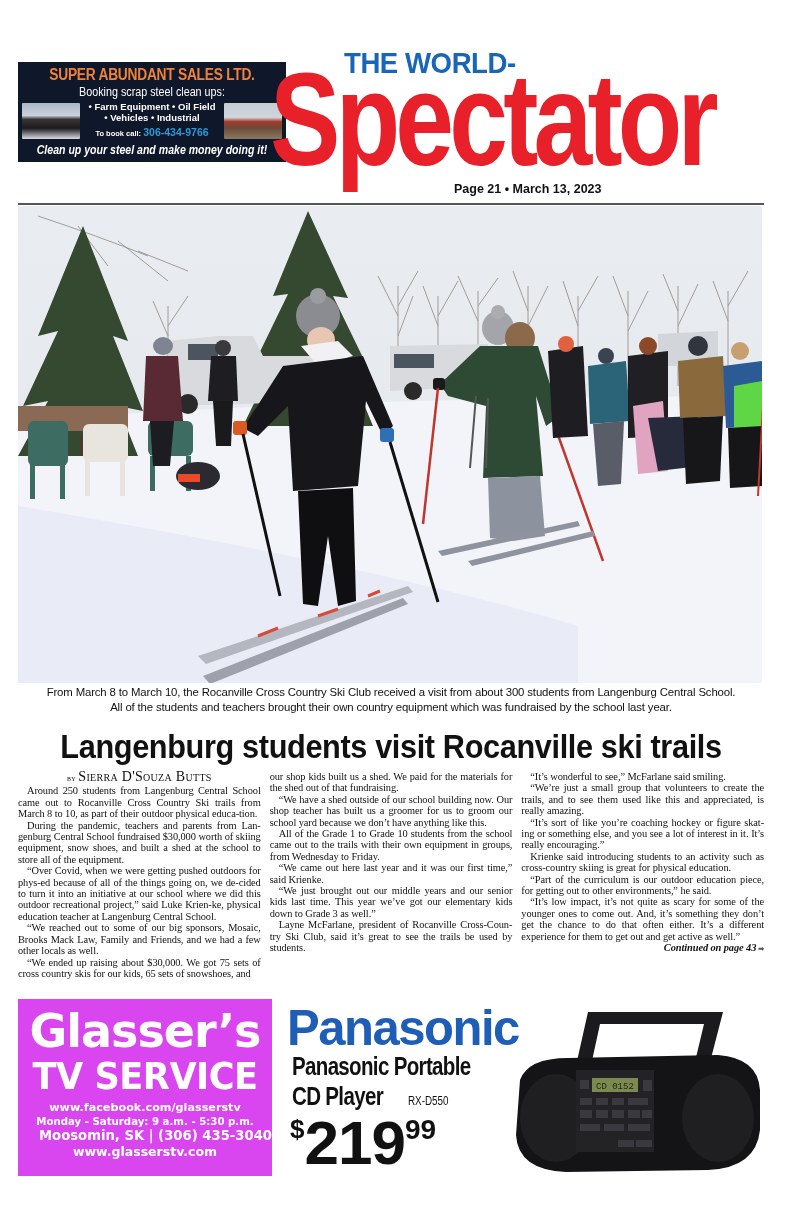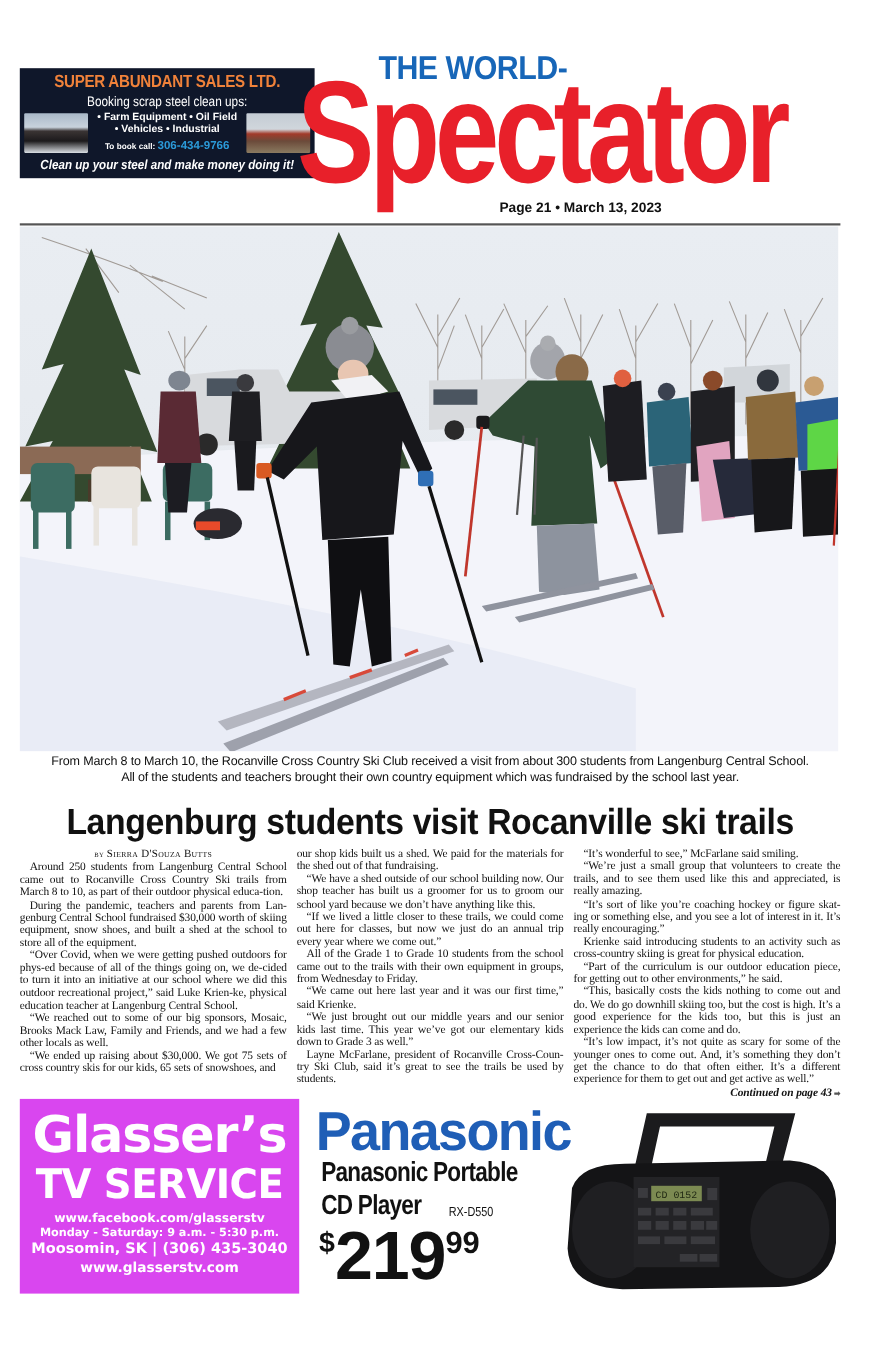--- a/index.html
+++ b/index.html
@@ -39,31 +39,31 @@
 
     
     .headline { position: absolute; left: 18px; top: 728px; width: 746px; text-align: center; font-family: "Liberation Sans", sans-serif; font-weight: bold; font-size: 33px; letter-spacing: -0.4px; white-space: nowrap; transform: scaleX(0.93); }
 
     
     .article { position: absolute; left: 18px; top: 771px; width: 746px; display: flex; gap: 9px; }
     .col { width: 243px; font-size: 10.4px; line-height: 11.4px; text-align: justify; hyphens: manual; letter-spacing: -0.1px; }
     .col p { text-indent: 9px; font-family: Liberation Serif, serif; }
     .col p.cont { text-indent: 0; }
     .byline { text-align: center; font-size: 8.5px; font-variant: small-caps; letter-spacing: 0.3px; margin-bottom: 1px; }
-    .byline b { font-size: 10px; font-weight: normal; }
+    .byline b { font-size: 14px; font-weight: normal; }
     .continued { text-align: right; font-style: italic; font-weight: bold; font-size: 10.4px; }
     .continued .arrow { font-size: 7px; font-style: normal; margin-left: 2px; color: #555; }
 
     
     .ad-glasser { position: absolute; left: 18px; top: 999px; width: 254px; height: 177px; background: #d946ef; color: #fff; font-family: "DejaVu Sans", sans-serif; text-align: center; }
     .ad-glasser .g1 { font-size: 46px; font-weight: bold; line-height: 52px; margin-top: 6px; letter-spacing: -1px; }
     .ad-glasser .g2 { font-size: 37px; font-weight: bold; line-height: 40px; letter-spacing: -0.5px; transform: scaleX(0.95); }
     .ad-glasser .g3 { font-size: 11.2px; font-weight: bold; line-height: 14px; margin-top: 4px; }
     .ad-glasser .g4 { font-size: 10.2px; font-weight: bold; line-height: 13px; text-align: center; }
-    .ad-glasser .g5 { font-size: 13.2px; font-weight: bold; line-height: 16px; white-space: nowrap; }
+    .ad-glasser .g5 { font-size: 13.2px; font-weight: bold; line-height: 16px; white-space: nowrap; text-align: right; }
     .ad-glasser .g6 { font-size: 12.5px; font-weight: bold; line-height: 16px; }
 
     .ad-pana { position: absolute; left: 284px; top: 1000px; width: 480px; height: 180px; }
     .ad-pana .brand { position: absolute; left: 3px; top: 0px; color: #1f5eb6; font-family: "Liberation Sans", sans-serif; font-weight: bold; font-size: 50px; letter-spacing: -1.5px; line-height: 56px; transform: scaleX(0.98); transform-origin: left; white-space: nowrap; }
     .ad-pana .prod1 { position: absolute; left: 8px; top: 52px; font-family: "Liberation Sans", sans-serif; font-weight: bold; font-size: 25px; letter-spacing: -0.8px; transform: scaleX(0.82); transform-origin: left; white-space: nowrap; }
     .ad-pana .prod2 { position: absolute; left: 8px; top: 82px; font-family: "Liberation Sans", sans-serif; font-weight: bold; font-size: 25px; letter-spacing: -0.8px; transform: scaleX(0.82); transform-origin: left; white-space: nowrap; }
     .ad-pana .model { position: absolute; left: 124px; top: 94px; font-family: "Liberation Sans", sans-serif; font-size: 12px; transform: scaleX(0.82); transform-origin: left; }
     .ad-pana .price { position: absolute; left: 6px; top: 110px; font-family: "Liberation Sans", sans-serif; font-weight: bold; white-space: nowrap; }
     .ad-pana .price .cur { font-size: 26px; vertical-align: top; position: relative; top: 4px; }
     .ad-pana .price .dollars { font-size: 62px; line-height: 66px; letter-spacing: -1px; }
@@ -223,33 +223,31 @@
     </div>
     <p>Around 250 students from Langenburg Central School came out to Rocanville Cross Country Ski trails from March 8 to 10, as part of their outdoor physical educa-tion.</p>
     <p>During the pandemic, teachers and parents from Lan-genburg Central School fundraised $30,000 worth of skiing equipment, snow shoes, and built a shed at the school to store all of the equipment.</p>
     <p>“Over Covid, when we were getting pushed outdoors for phys-ed because of all of the things going on, we de-cided to turn it into an initiative at our school where we did this outdoor recreational project,” said Luke Krien-ke, physical education teacher at Langenburg Central School.</p>
     <p>“We reached out to some of our big sponsors, Mosaic, Brooks Mack Law, Family and Friends, and we had a few other locals as well.</p>
     <p>“We ended up raising about $30,000. We got 75 sets of cross country skis for our kids, 65 sets of snowshoes, and</p>
   </div>
   <div class="col">
     <p class="cont">our shop kids built us a shed. We paid for the materials for the shed out of that fundraising.</p>
     <p>“We have a shed outside of our school building now. Our shop teacher has built us a groomer for us to groom our school yard because we don’t have anything like this.</p>
-    <p>“If we lived a little closer to these trails, we could come out here for classes, but now we just do an annual trip every year where we come out.”</p>
     <p>All of the Grade 1 to Grade 10 students from the school came out to the trails with their own equipment in groups, from Wednesday to Friday.</p>
     <p>“We came out here last year and it was our first time,” said Krienke.</p>
     <p>“We just brought out our middle years and our senior kids last time. This year we’ve got our elementary kids down to Grade 3 as well.”</p>
     <p>Layne McFarlane, president of Rocanville Cross-Coun-try Ski Club, said it’s great to see the trails be used by students.</p>
   </div>
   <div class="col">
     <p>“It’s wonderful to see,” McFarlane said smiling.</p>
     <p>“We’re just a small group that volunteers to create the trails, and to see them used like this and appreciated, is really amazing.</p>
     <p>“It’s sort of like you’re coaching hockey or figure skat-ing or something else, and you see a lot of interest in it. It’s really encouraging.”</p>
     <p>Krienke said introducing students to an activity such as cross-country skiing is great for physical education.</p>
     <p>“Part of the curriculum is our outdoor education piece, for getting out to other environments,” he said.</p>
-    <p>“This, basically costs the kids nothing to come out and do. We do go downhill skiing too, but the cost is high. It’s a good experience for the kids too, but this is just an experience the kids can come and do.</p>
     <p>“It’s low impact, it’s not quite as scary for some of the younger ones to come out. And, it’s something they don’t get the chance to do that often either. It’s a different experience for them to get out and get active as well.”</p>
     <div class="continued">
       <span>Continued on page 43</span><span class="arrow">➡</span>
     </div>
   </div>
 </div>
 
 <div class="ad-glasser">
   <div class="g1">Glasser’s</div>
   <div class="g2">TV SERVICE</div>

